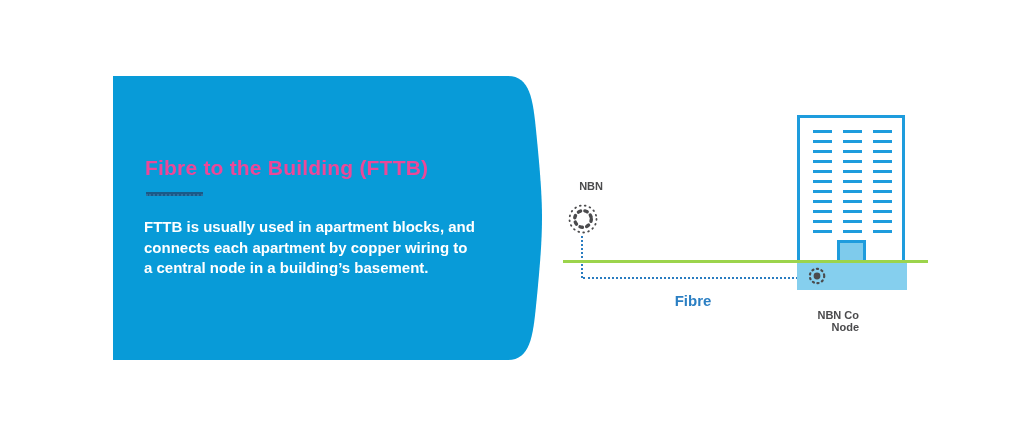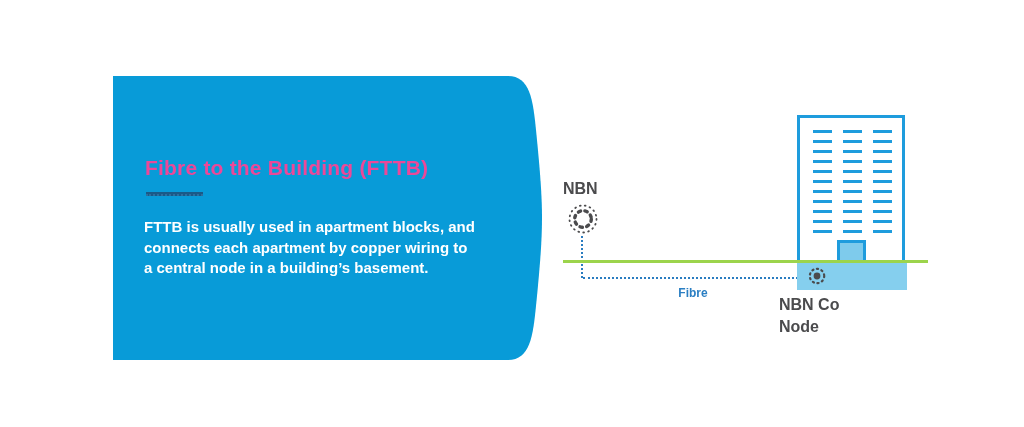--- a/index.html
+++ b/index.html
@@ -19,25 +19,25 @@
   .panel-underline{
     left:146px;top:192px;width:57px;height:2px;
     background:#1a5a88;border-bottom:2px dotted #2e6f9e;
   }
   .panel-desc{
     left:144px;top:217px;width:360px;
     color:#ffffff;font-size:15px;line-height:20.5px;white-space:pre-line;font-weight:bold;
   }
 
   
-  .lbl{color:#4b4b4d;font-weight:bold;font-size:16px;text-align:left;}
+  .lbl{color:#4b4b4d;font-weight:bold;font-size:11px;text-align:right;}
   #nbn-label{left:563px;top:180px;width:40px;}
-  #node-label{left:779px;top:294px;width:80px;line-height:22px;white-space:pre-line;}
-  #fibre-label{left:653px;top:286px;width:80px;text-align:center;
-    color:#2b7fc3;font-weight:bold;font-size:12px;}
+  #node-label{left:779px;top:309px;width:80px;line-height:12px;white-space:pre-line;}
+  #fibre-label{left:653px;top:292px;width:80px;text-align:center;
+    color:#2b7fc3;font-weight:bold;font-size:15px;}
 
   #drop-line{left:581px;top:236px;height:42px;width:0;border-left:2px dotted #2a7cc0;}
   #fibre-line{left:583px;top:277px;width:223px;height:0;border-top:2px dotted #2a7cc0;}
   #ground-line{left:563px;top:260px;width:365px;height:3px;background:#9cd44c;z-index:6;}
 
   #basement{left:797px;top:262px;width:110px;height:28px;background:#85cfee;z-index:2;}
 
   #building{
     left:797px;top:115px;width:108px;height:147px;box-sizing:border-box;
     border:3px solid #1e9cdd;border-bottom:none;background:#ffffff;z-index:3;

